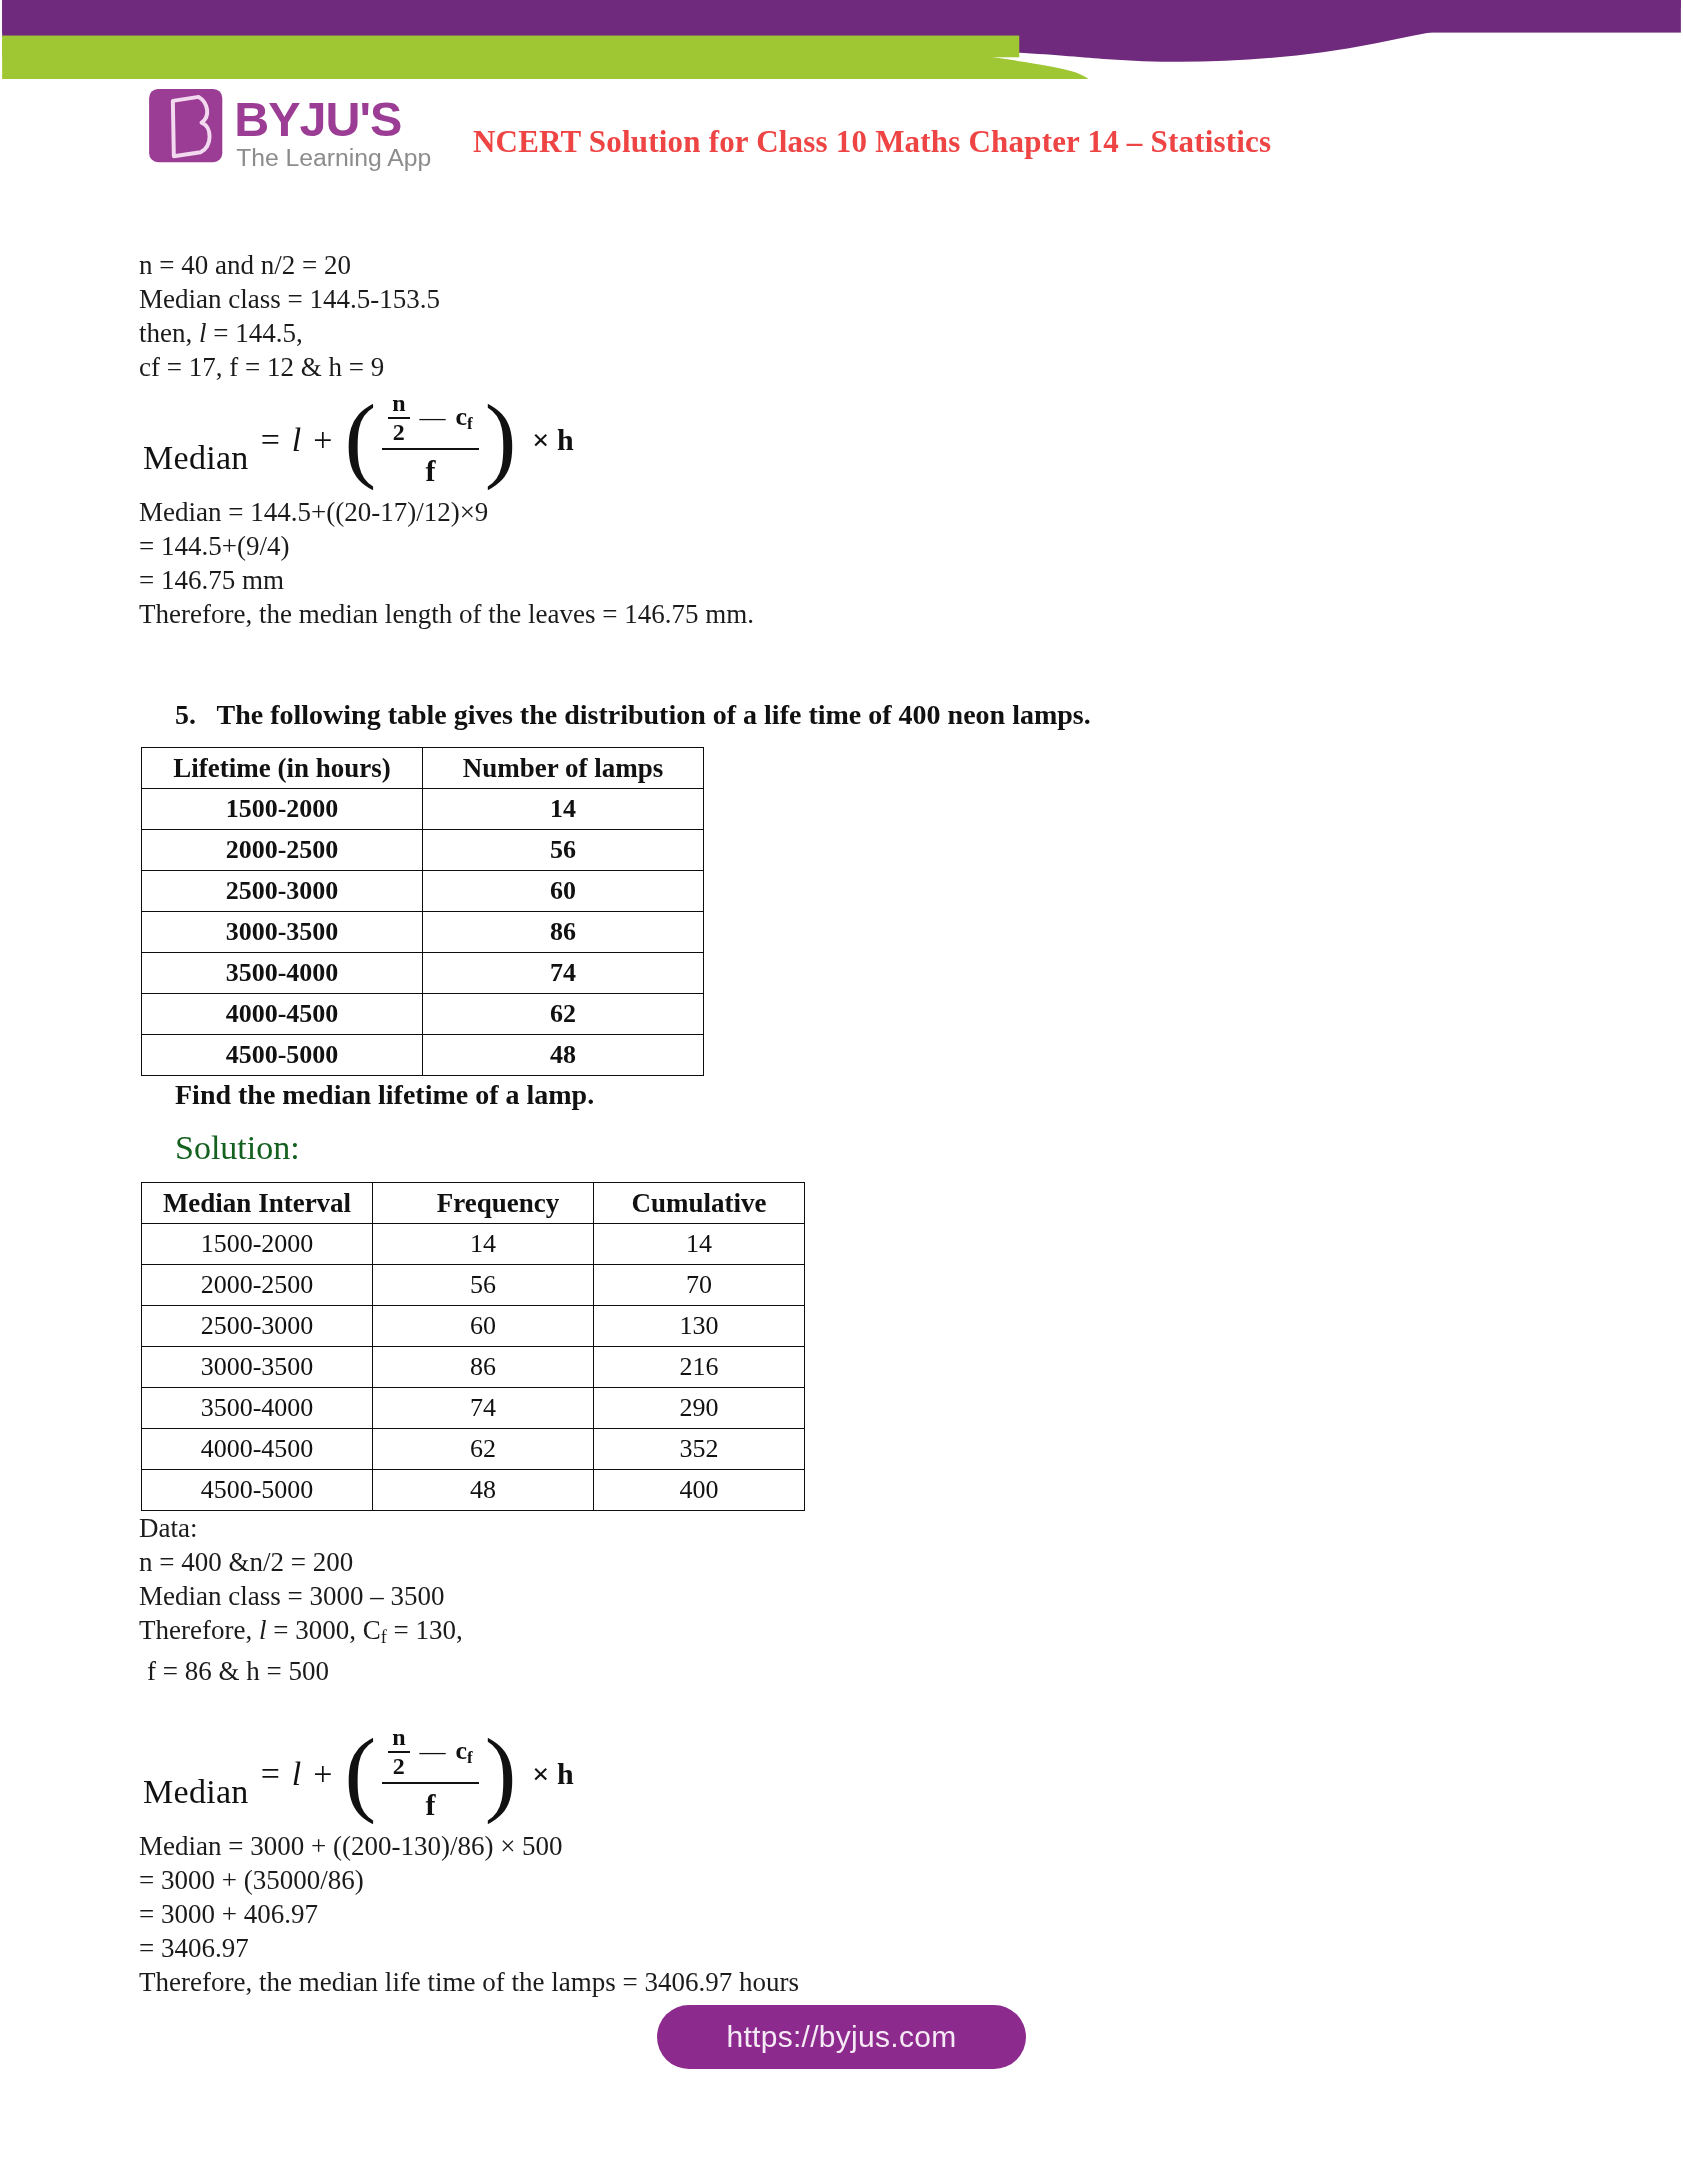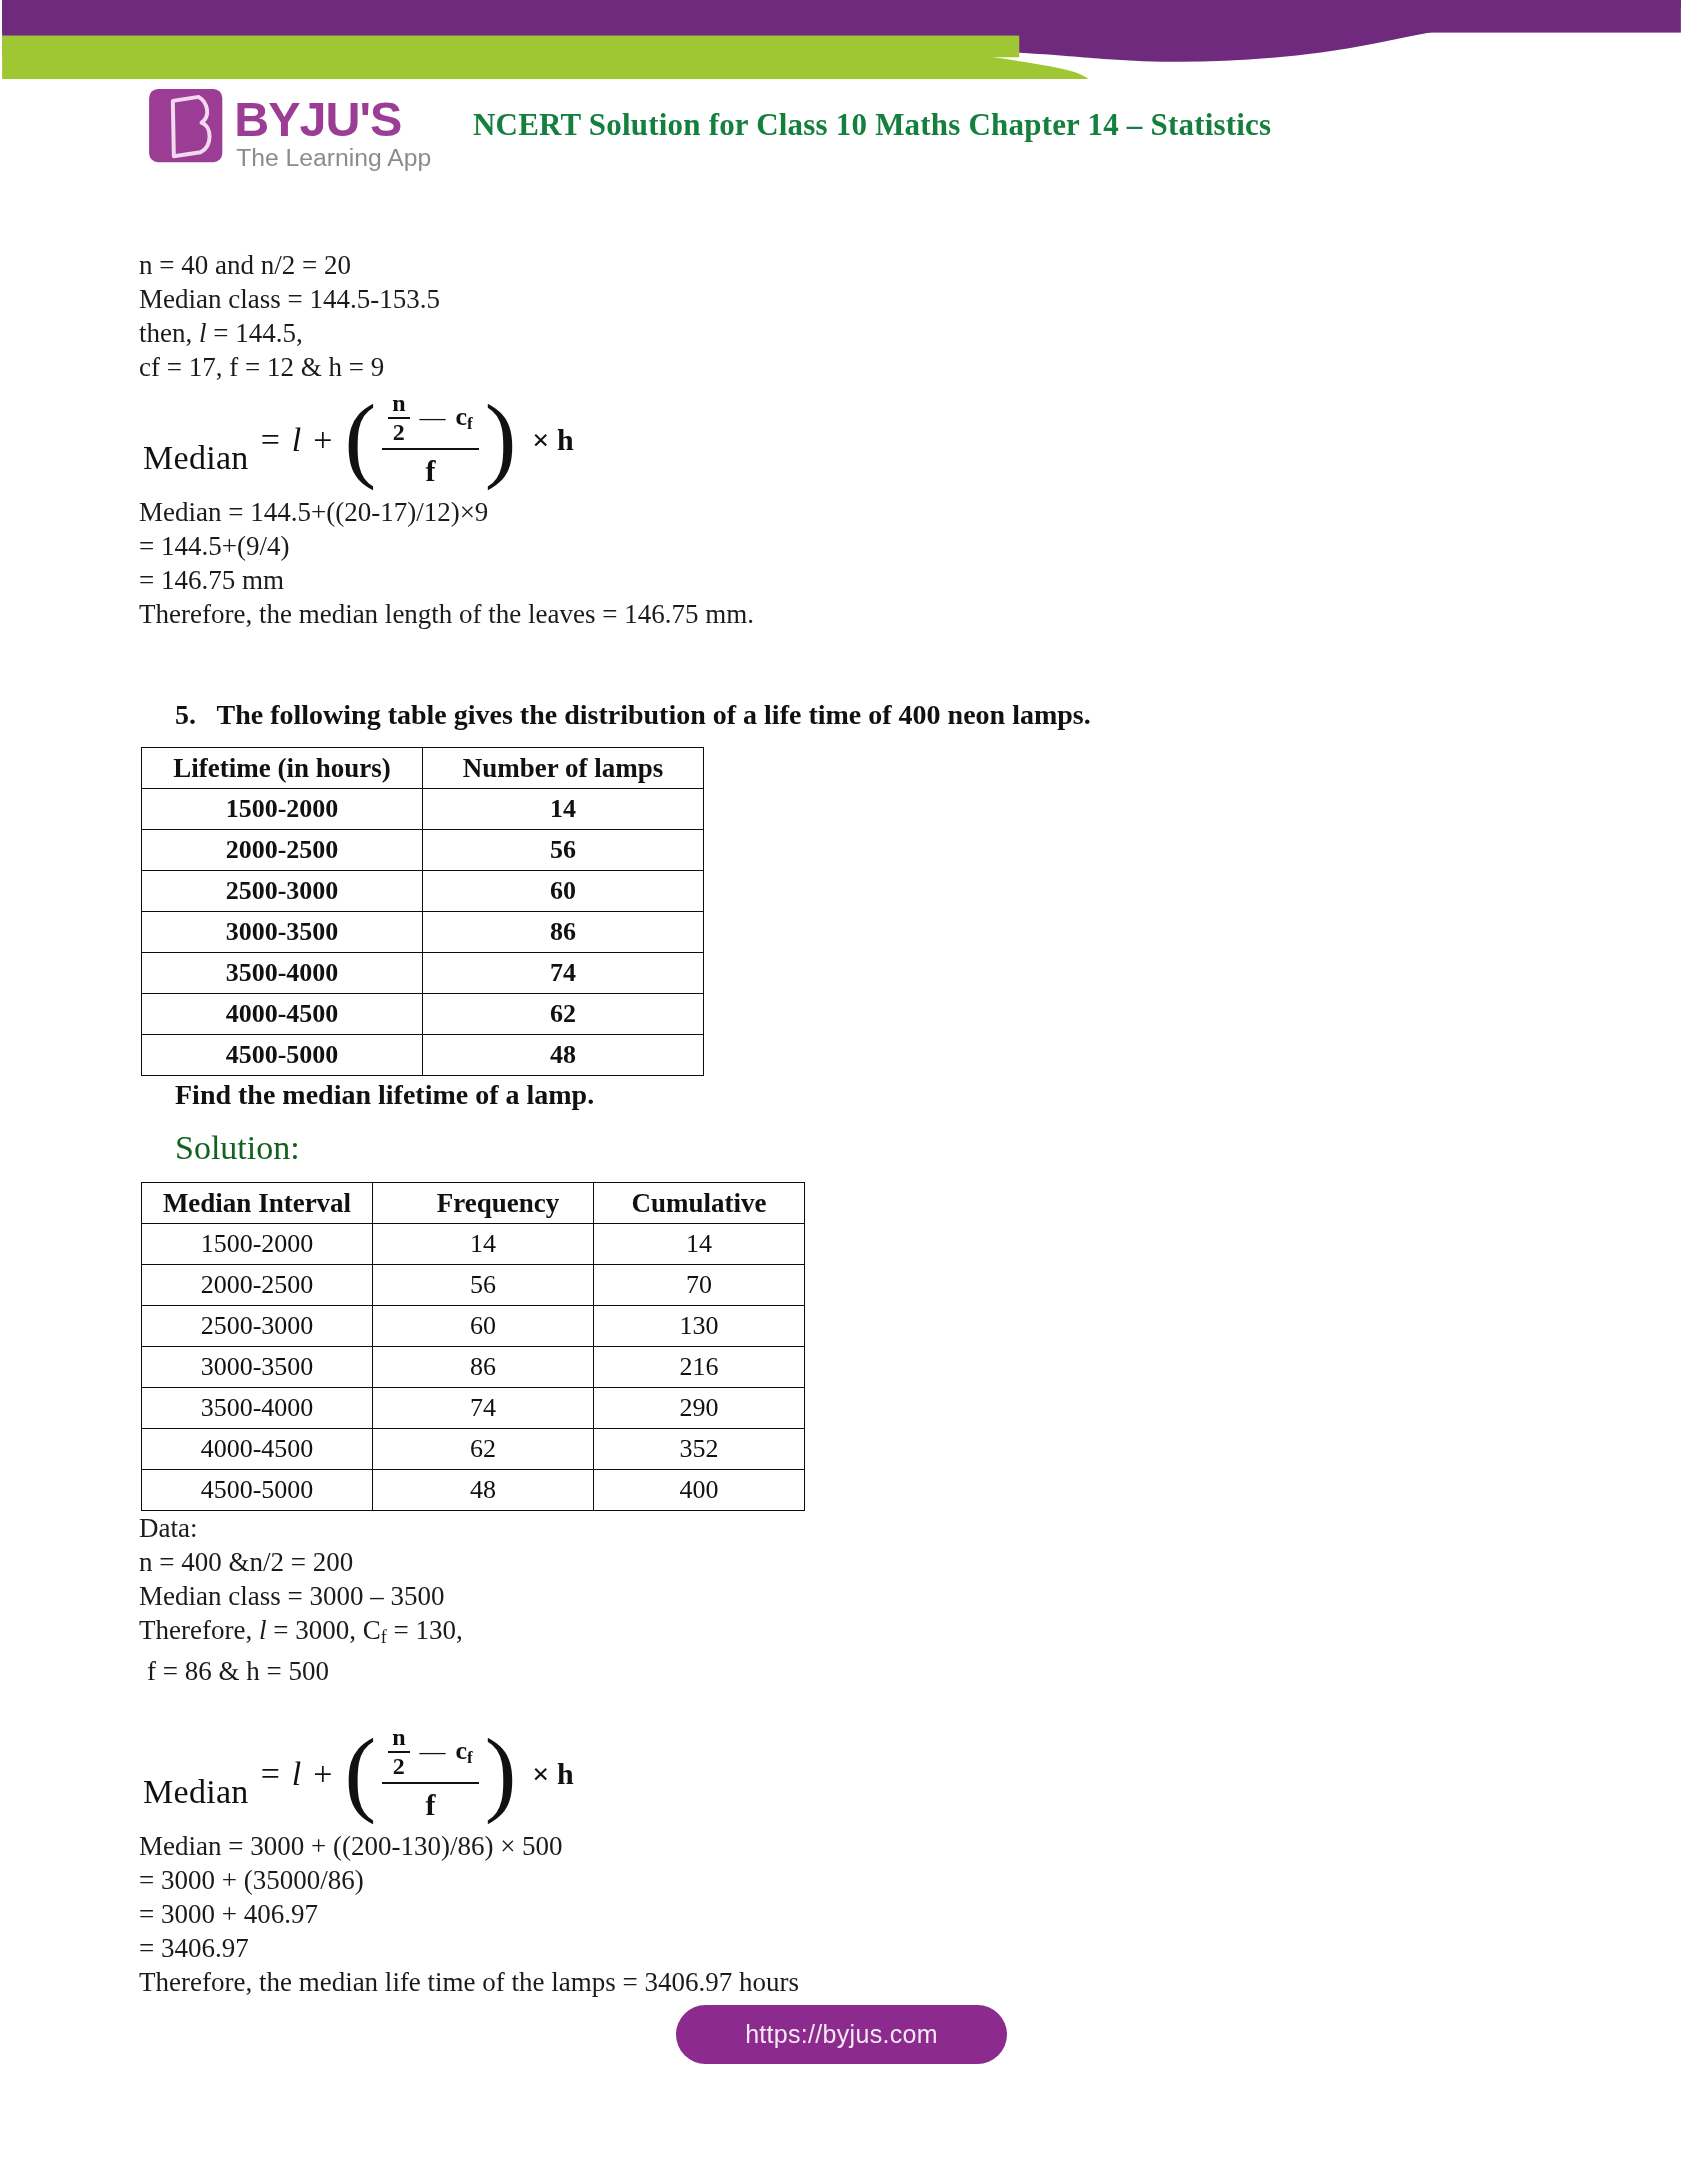--- a/index.html
+++ b/index.html
@@ -38,25 +38,25 @@
     left: 147px;
     top: 0px;
     width: 297px;
     height: 91px;
   }
   .logo svg { display: block; }
 
   .doc-title {
     position: absolute;
     left: 473px;
-    top: 20px;
+    top: 37px;
     font-family: "Liberation Serif", serif;
     font-weight: bold;
     font-size: 31px;
-    color: #15803d;
+    color: #ef4444;
     white-space: nowrap;
     letter-spacing: 0.2px;
   }
 
   
   .content {
     position: absolute;
     left: 139px;
     top: 248px;
     width: 1406px;
@@ -191,21 +191,21 @@
     width: 1683px;
     display: flex;
     justify-content: center;
   }
   .url-pill {
     background: #8d2a8d;
     color: #f6e9f6;
     border-radius: 40px;
     padding: 15px 69px;
     font-family: "Liberation Sans", sans-serif;
-    font-size: 25px;
+    font-size: 30px;
     letter-spacing: 0.3px;
   }
 </style>
 </head>
 <body>
 
 <div class="banner">
   <svg width="1683" height="79" viewBox="0 0 1700 80" xmlns="http://www.w3.org/2000/svg">
     <path d="M0,0 H1700 V8 C1560,8 1480,26 1390,44 C1300,62 1200,66 1120,60 C1030,53 950,40 0,38 Z" fill="#6f2a7d"></path>
     <path d="M0,40 C800,40 920,44 1030,62 C1070,68 1090,72 1100,80 L0,80 Z" fill="#9fc633"></path>

